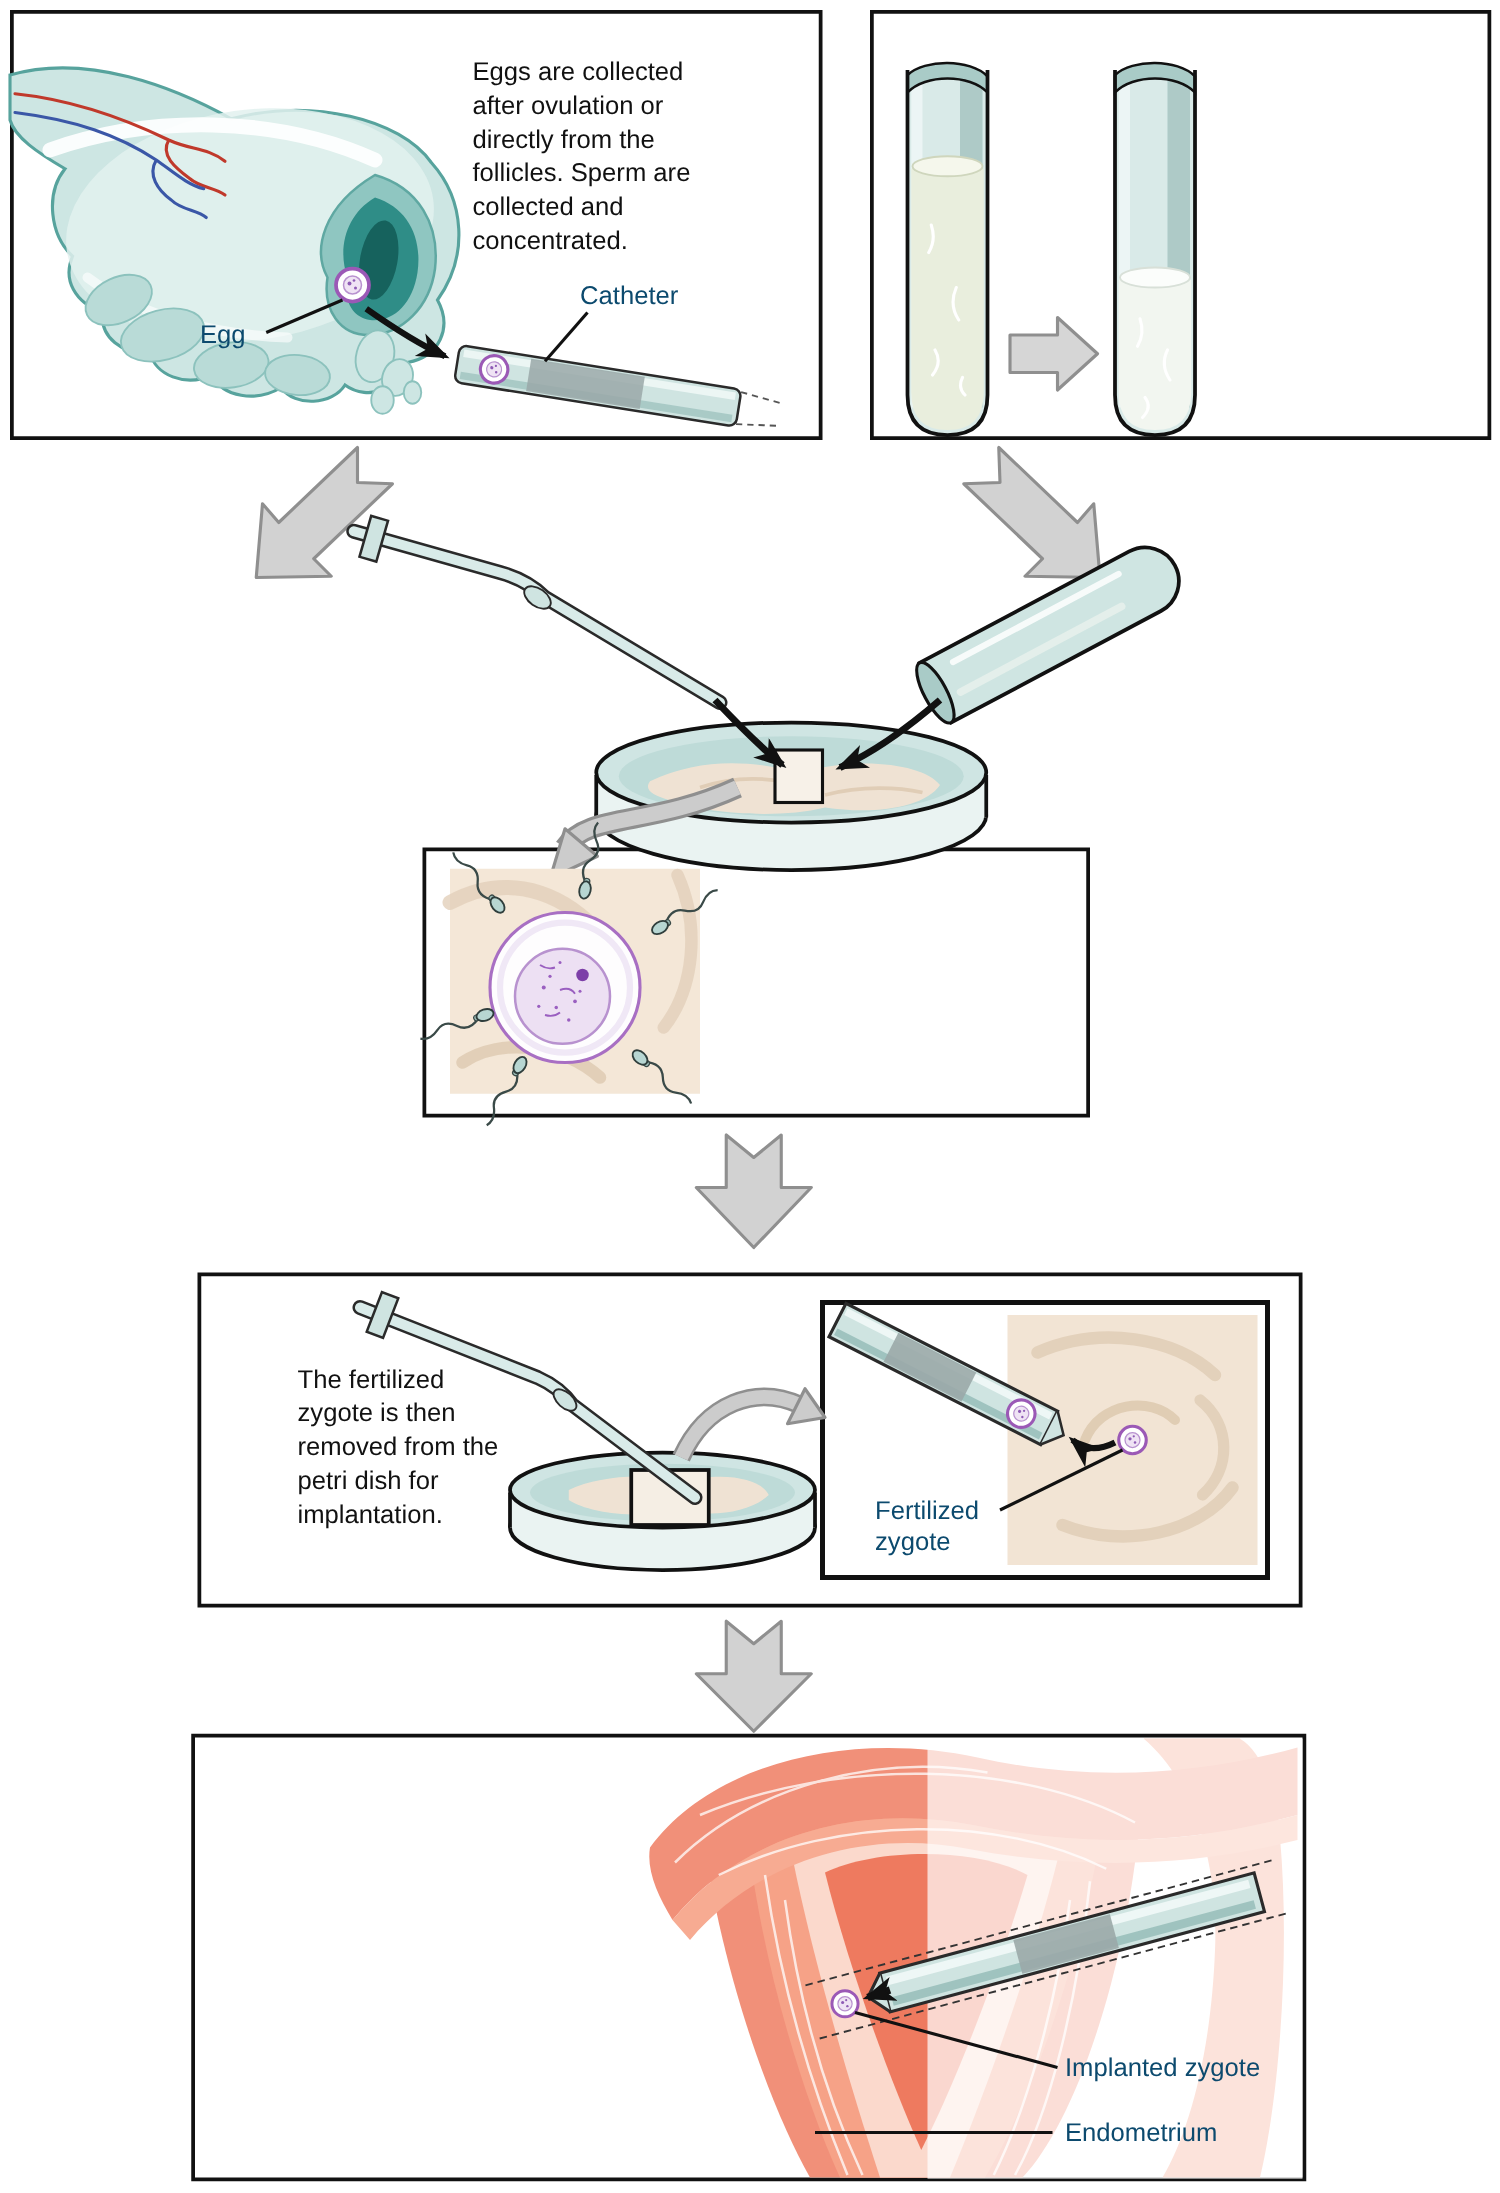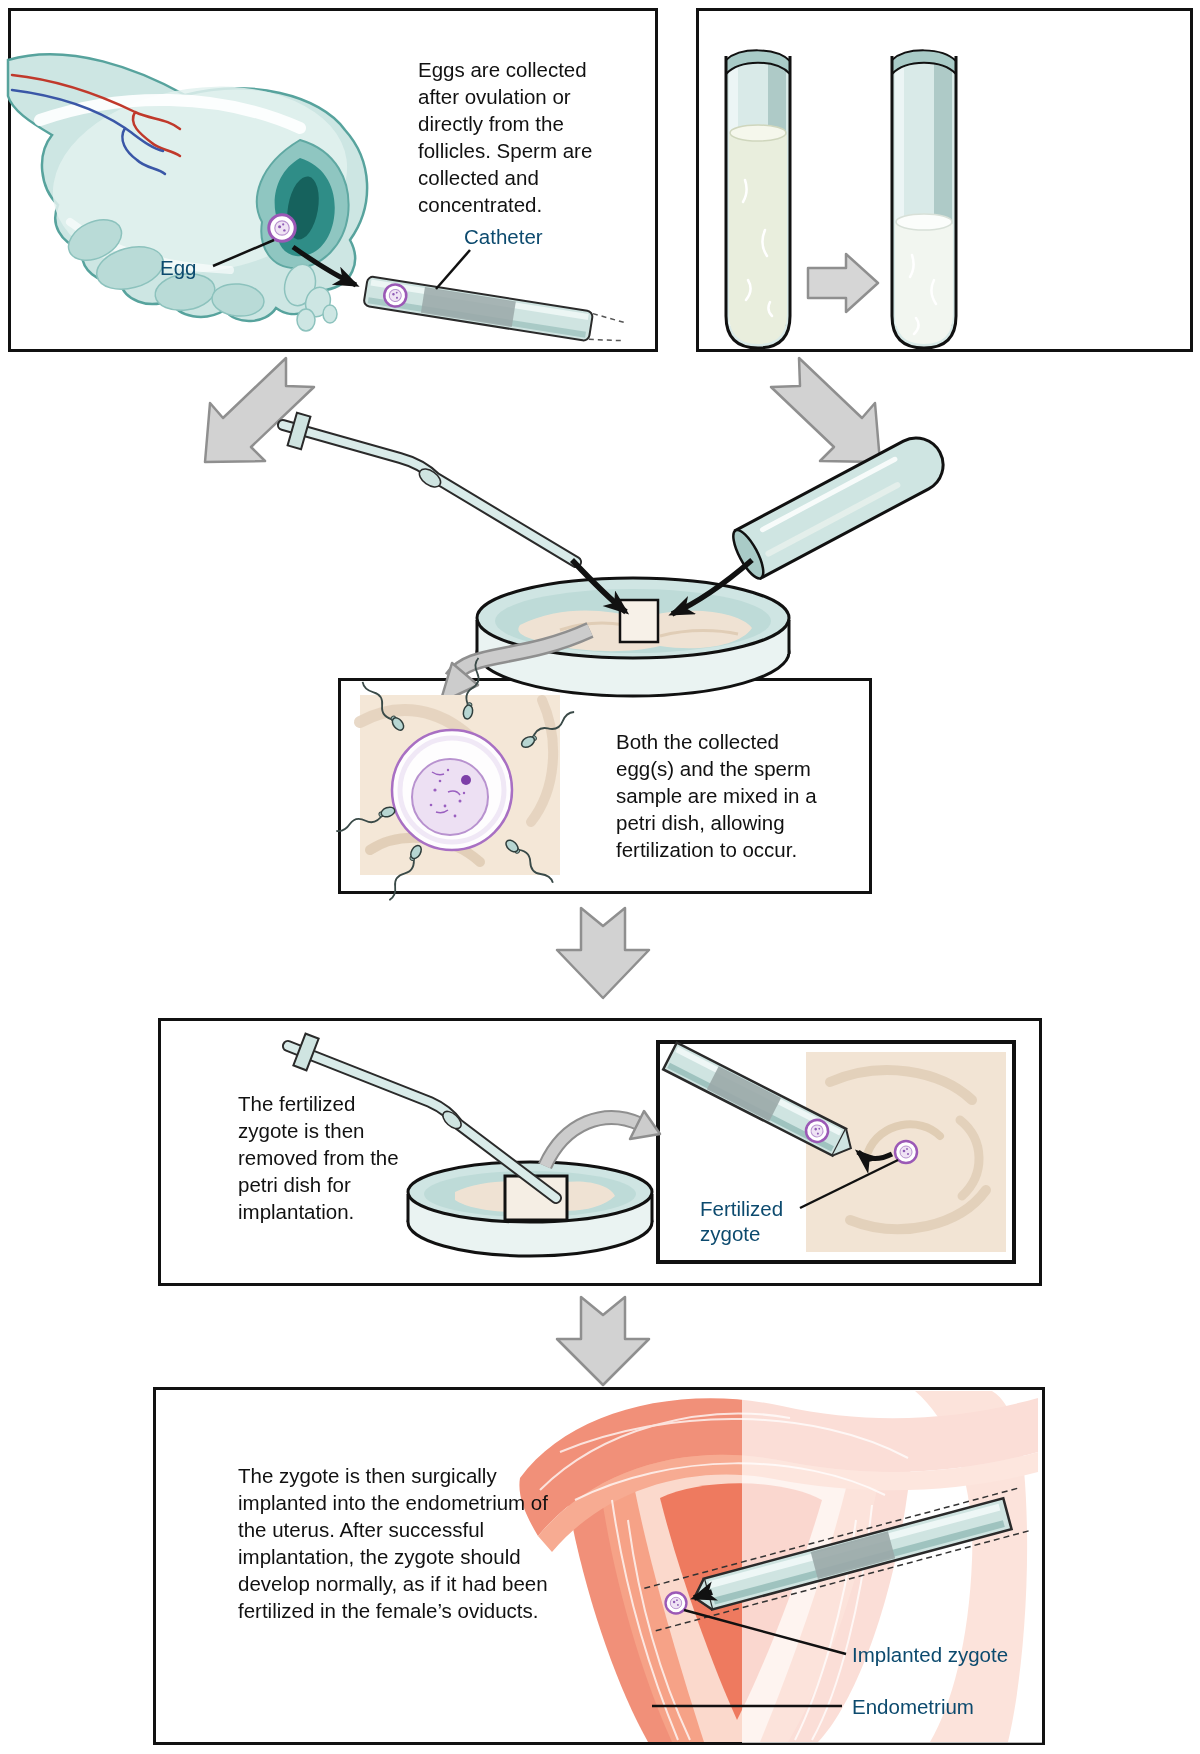--- a/index.html
+++ b/index.html
@@ -240,23 +240,21 @@
         <rect x="110" y="-14" width="80" height="28" fill="#9aa8a8" opacity="0.9"></rect>
         <path d="M0,-16 L-14,0 L0,16" fill="#cfe4e1" stroke="#2a2a2a" stroke-width="2.5"></path>
       </g>
       <path d="M712,1592 L694,1598" fill="none" stroke="#111" stroke-width="6" marker-end="url(#ah)"></path>
       <use href="#zygote" transform="translate(676,1603) scale(0.95)"></use>
       <line x1="846" y1="1654" x2="684" y2="1610" stroke="#111" stroke-width="2.5"></line>
       <line x1="652" y1="1706" x2="842" y2="1706" stroke="#111" stroke-width="2.5"></line>
     </g>
   </svg>
 
-  <div class="para" style="left:378px;top:56px;width:184px;margin-left:40px;">Eggs are collected after ovulation or directly from the follicles. Sperm are collected and concentrated.</div>
-  <div class="para" style="left:616px;top:728px;width:212px;">Both the collected egg(s) and the sperm sample are mixed in a petri dish, allowing fertilization to occur.</div>
+  <div class="para" style="left:378px;top:44px;width:184px;">Eggs are collected after ovulation or directly from the follicles. Sperm are collected and concentrated.</div>
   <div class="para" style="left:238px;top:1090px;width:166px;">The fertilized zygote is then removed from the petri dish for implantation.</div>
-  <div class="para" style="left:238px;top:1462px;width:322px;">The zygote is then surgically implanted into the endometrium of the uterus. After successful implantation, the zygote should develop normally, as if it had been fertilized in the female’s oviducts.</div>
 
   <div class="label" style="left:160px;top:255px;">Egg</div>
   <div class="label" style="left:464px;top:224px;">Catheter</div>
   <div class="label wrap" style="left:700px;top:1196px;width:110px;">Fertilized zygote</div>
   <div class="label" style="left:852px;top:1642px;text-align:right;">Implanted zygote</div>
   <div class="label" style="left:852px;top:1694px;text-align:right;">Endometrium</div>
 </div>
 
 </body></html>

